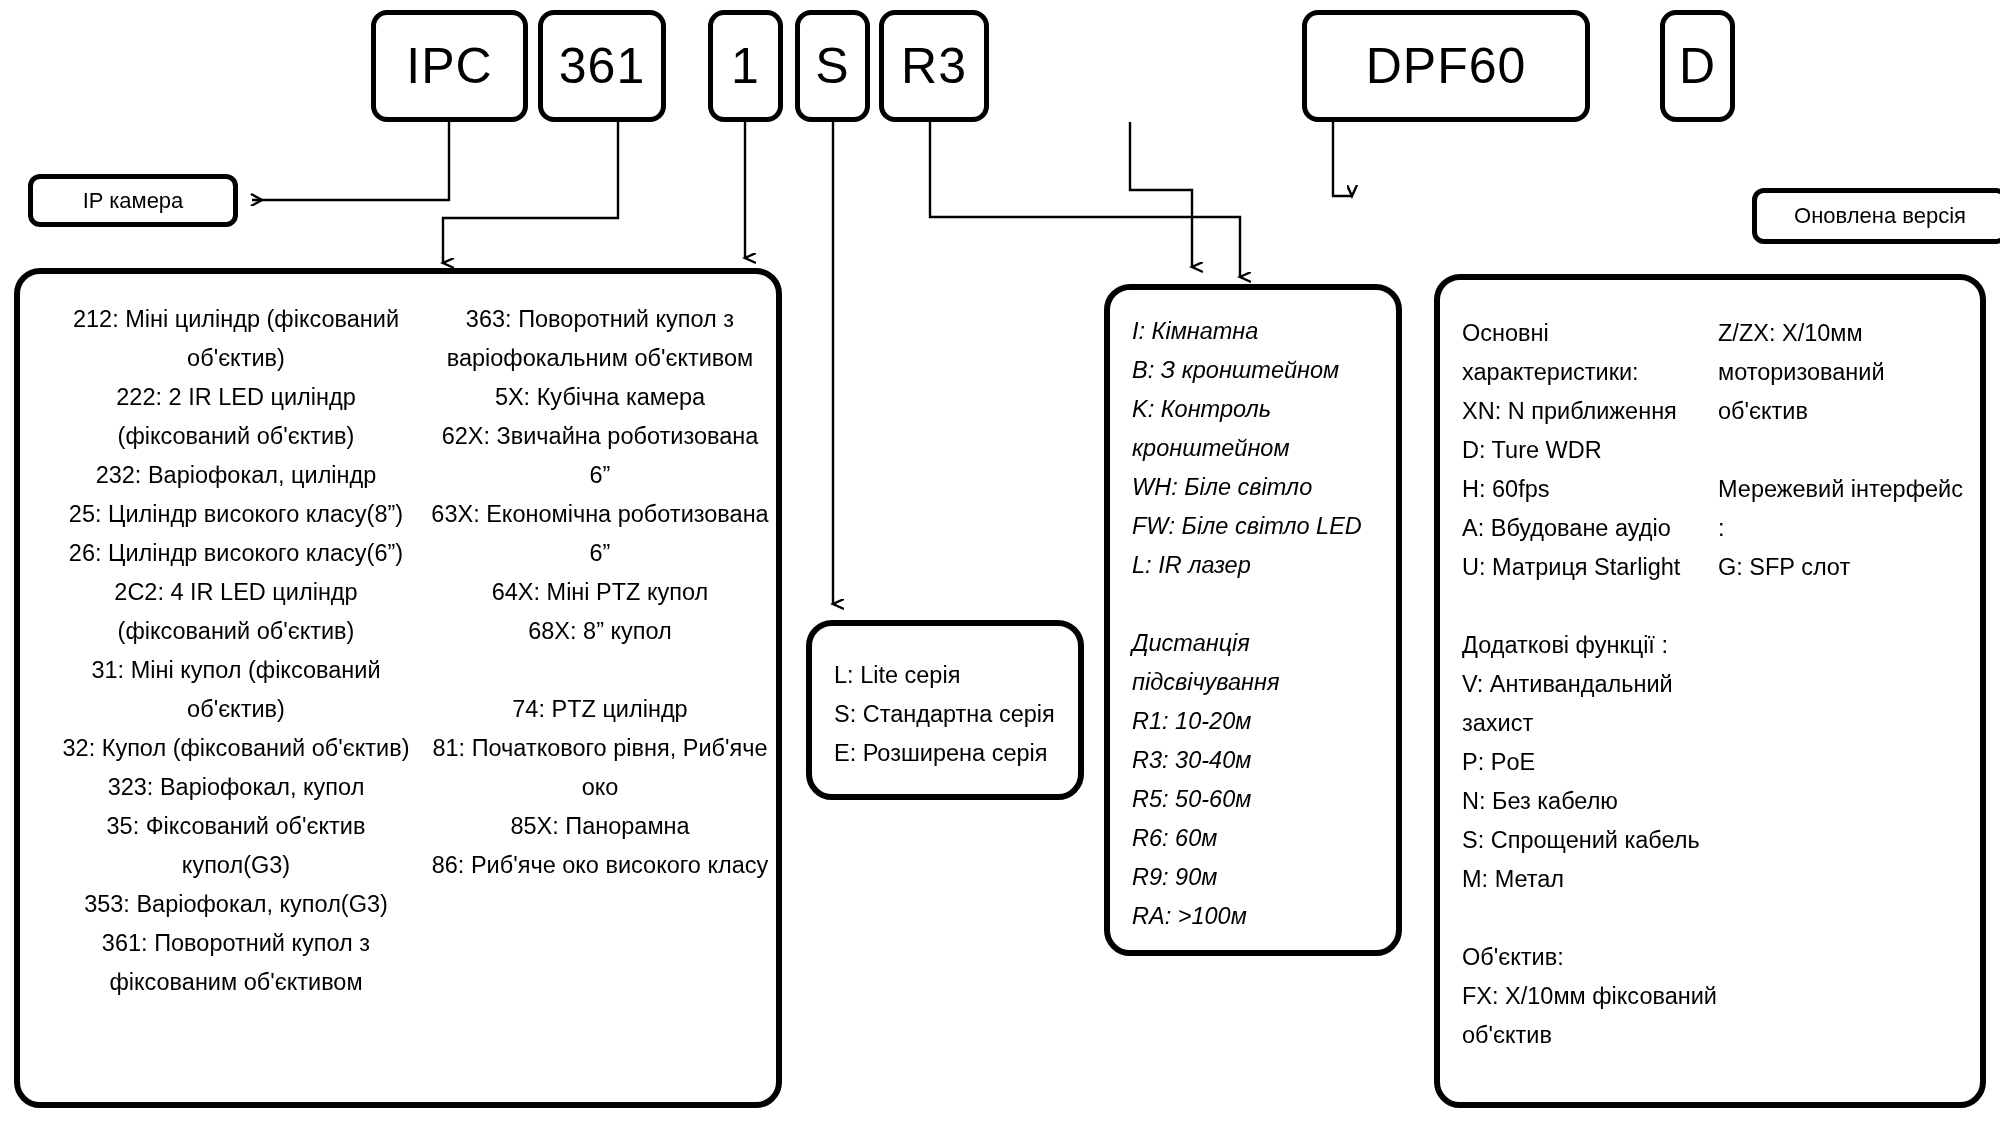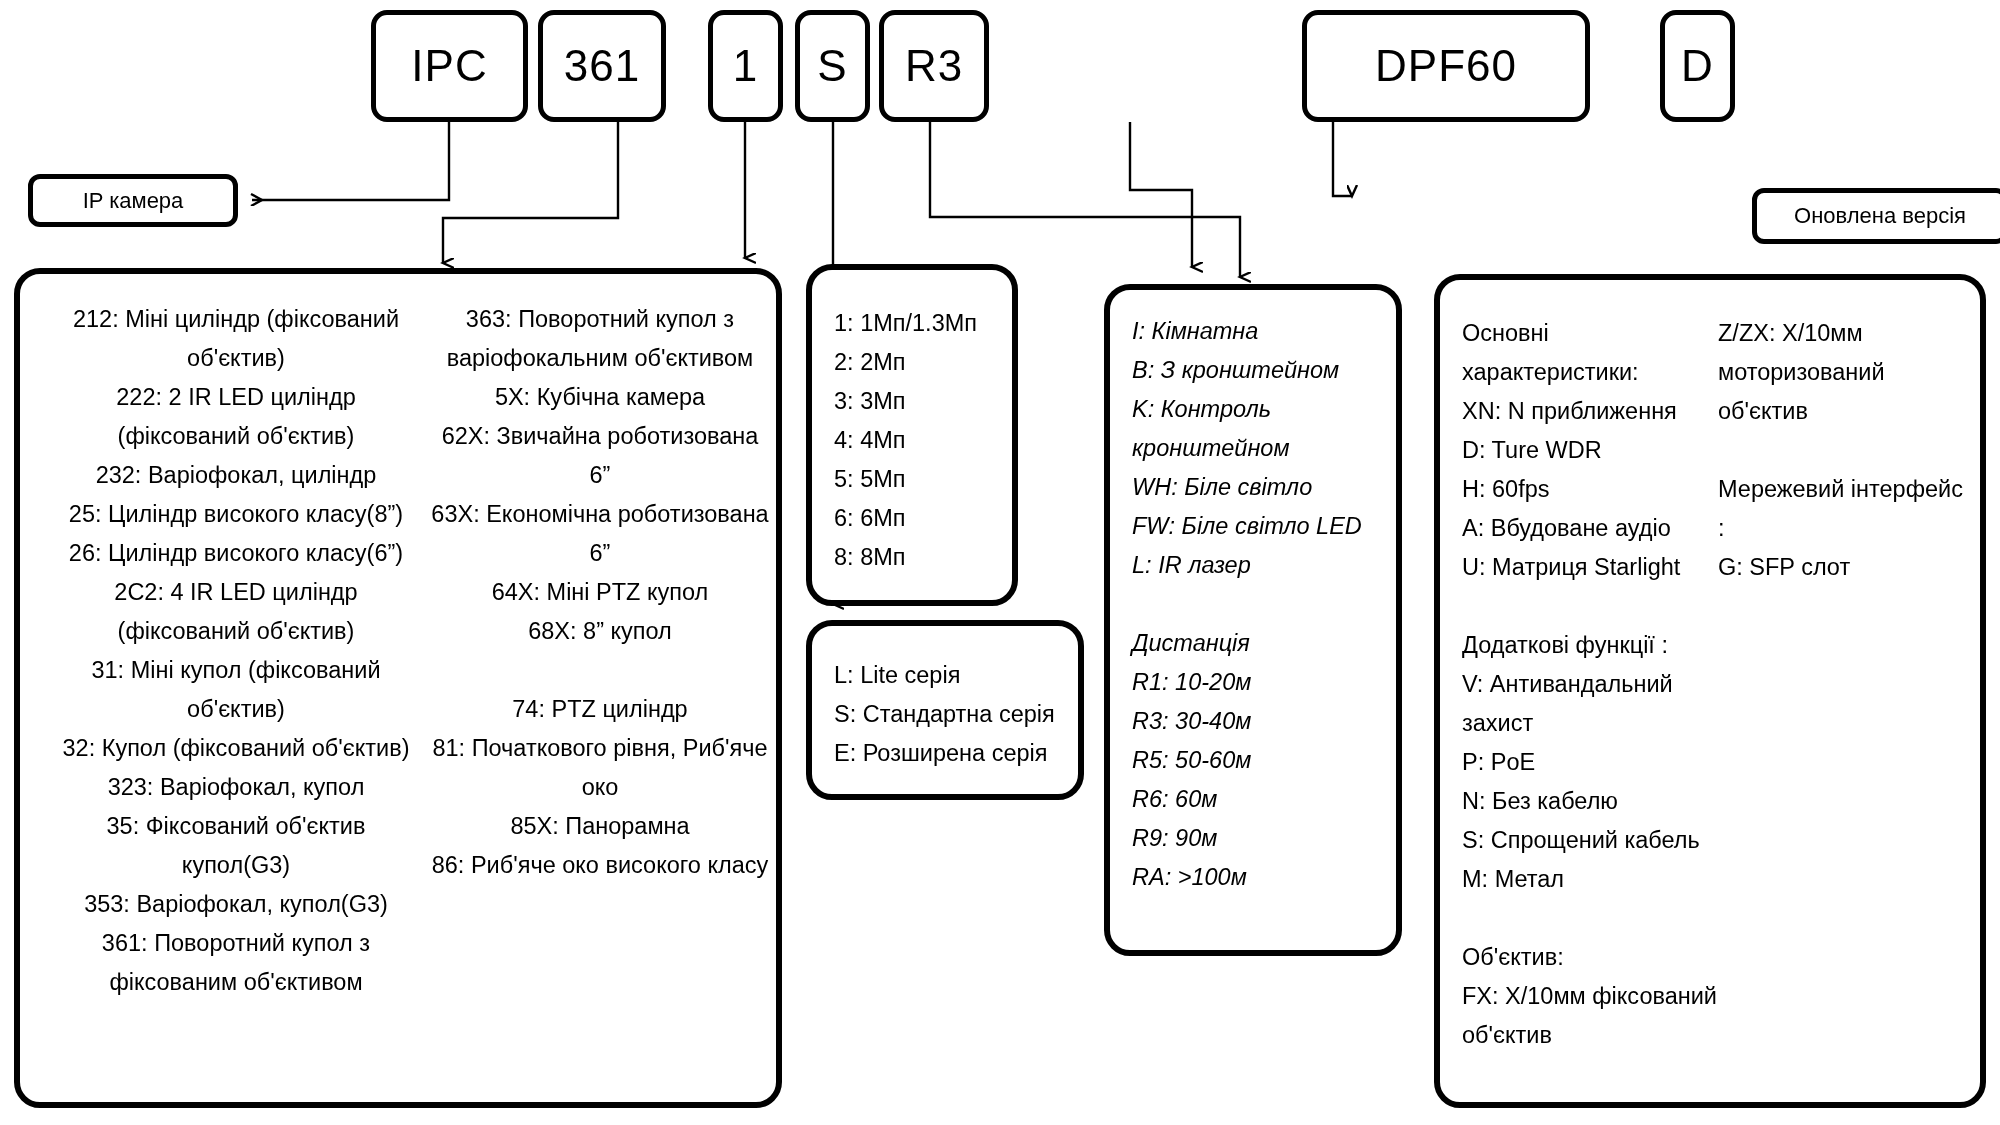--- a/index.html
+++ b/index.html
@@ -11,21 +11,21 @@
   #diagram-root{position:absolute;inset:0;}
   svg#connectors{position:absolute;left:0;top:0;width:2000px;height:1125px;pointer-events:none;}
 
   
   .chip{
     position:absolute;
     border:5px solid #000;
     border-radius:16px;
     background:#fff;
     display:flex;align-items:center;justify-content:center;
-    font-size:44px;
+    font-size:50px;
     font-weight:400;
     letter-spacing:1px;
     box-sizing:border-box;
   }
 
   
   .label-box{
     position:absolute;
     border:5px solid #000;
     border-radius:12px;
@@ -125,35 +125,30 @@
     <span>Оновлена версія</span>
   </div>
 
   <div class="panel" style="left:14px;top:268px;width:768px;height:840px;text-align:center;">
     <div class="panel-inner" style="left:22px;top:26px;width:730px;">
       <div class="col colA" style="width:388px;"><p>212: Міні циліндр (фіксований</p><p>об'єктив)</p><p>222: 2 IR LED циліндр</p><p>(фіксований об'єктив)</p><p>232: Варіофокал, циліндр</p><p>25: Циліндр високого класу(8”)</p><p>26: Циліндр високого класу(6”)</p><p>2C2: 4 IR LED циліндр</p><p>(фіксований об'єктив)</p><p>31: Міні купол (фіксований</p><p>об'єктив)</p><p>32: Купол (фіксований об'єктив)</p><p>323: Варіофокал, купол</p><p>35: Фіксований об'єктив</p><p>купол(G3)</p><p>353: Варіофокал, купол(G3)</p><p>361: Поворотний купол з</p><p>фіксованим об'єктивом</p></div>
       <div class="col colB" style="width:340px;"><p>363: Поворотний купол з</p><p>варіофокальним об'єктивом</p><p>5X: Кубічна камера</p><p>62X: Звичайна роботизована 6”</p><p>63X: Економічна роботизована</p><p>6”</p><p>64X: Міні PTZ купол</p><p>68X: 8” купол</p><p class="gap">&nbsp;</p><p>74: PTZ циліндр</p><p>81: Початкового рівня, Риб'яче</p><p>око</p><p>85X: Панорамна</p><p>86: Риб'яче око високого класу</p></div>
     </div>
   </div>
 
-  <div class="panel" style="left:806px;top:264px;width:212px;height:342px;">
-    <div class="panel-inner" style="left:22px;top:34px;width:180px;">
-      <div class="col" style="width:180px;"><p>1: 1Мп/1.3Мп</p><p>2: 2Мп</p><p>3: 3Мп</p><p>4: 4Мп</p><p>5: 5Мп</p><p>6: 6Мп</p><p>8: 8Мп</p></div>
-    </div>
-  </div>
 
   <div class="panel" style="left:806px;top:620px;width:278px;height:180px;">
     <div class="panel-inner" style="left:22px;top:30px;width:250px;">
       <div class="col" style="width:250px;"><p>L: Lite серія</p><p>S: Стандартна серія</p><p>E: Розширена серія</p></div>
     </div>
   </div>
 
   <div class="panel" style="left:1104px;top:284px;width:298px;height:672px;">
     <div class="panel-inner" style="left:22px;top:22px;width:268px;">
-      <div class="col" style="width:268px;font-style:italic;"><p>I: Кімнатна</p><p>B: З кронштейном</p><p>K: Контроль</p><p>кронштейном</p><p>WH: Біле світло</p><p>FW: Біле світло LED</p><p>L: IR лазер</p><p class="gap">&nbsp;</p><p>Дистанція</p><p>R1: 10-20м</p><p>R3: 30-40м</p><p>R5: 50-60м</p><p>R6: 60м</p><p>R9: 90м</p><p>RA: &gt;100м</p></div>
+      <div class="col" style="width:268px;font-style:italic;"><p>I: Кімнатна</p><p>B: З кронштейном</p><p>K: Контроль</p><p>кронштейном</p><p>WH: Біле світло</p><p>FW: Біле світло LED</p><p>L: IR лазер</p><p class="gap">&nbsp;</p><p>Дистанція</p><p>підсвічування</p><p>R1: 10-20м</p><p>R3: 30-40м</p><p>R5: 50-60м</p><p>R6: 60м</p><p>R9: 90м</p><p>RA: &gt;100м</p></div>
     </div>
   </div>
 
   <div class="panel" style="left:1434px;top:274px;width:552px;height:834px;">
     <div class="panel-inner" style="left:22px;top:34px;width:516px;">
       <div class="col colA" style="width:256px;"><p>Основні</p><p>характеристики:</p><p>XN: N приближення</p><p>D: Ture WDR</p><p>H: 60fps</p><p>A: Вбудоване аудіо</p><p>U: Матриця Starlight</p><p class="gap">&nbsp;</p><p>Додаткові функції :</p><p>V: Антивандальний</p><p>захист</p><p>P: PoE</p><p>N: Без кабелю</p><p>S: Спрощений кабель</p><p>M: Метал</p><p class="gap">&nbsp;</p><p>Об'єктив:</p><p>FX: X/10мм фіксований</p><p>об'єктив</p></div>
       <div class="col colB" style="width:258px;"><p>Z/ZX: X/10мм</p><p>моторизований</p><p>об'єктив</p><p class="gap">&nbsp;</p><p>Мережевий інтерфейс :</p><p>G: SFP слот</p></div>
     </div>
   </div>
 

